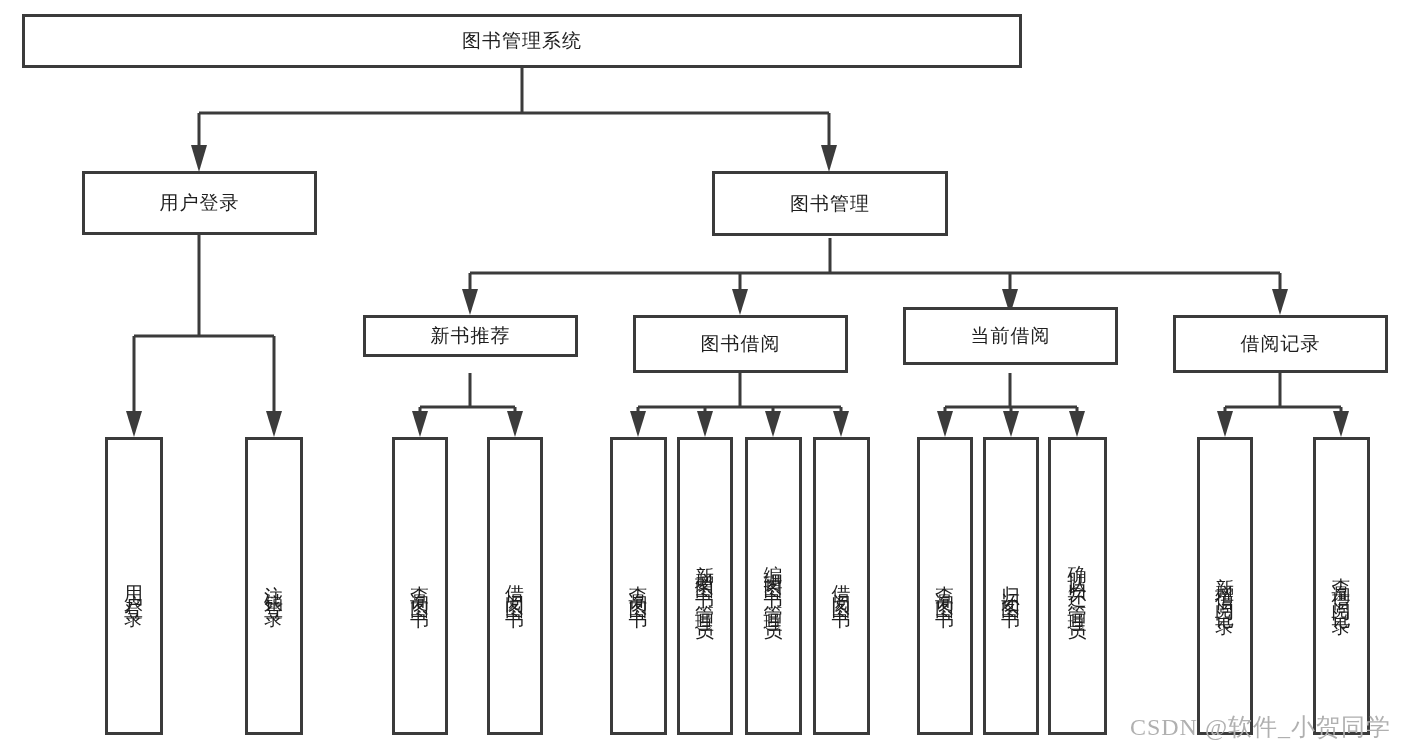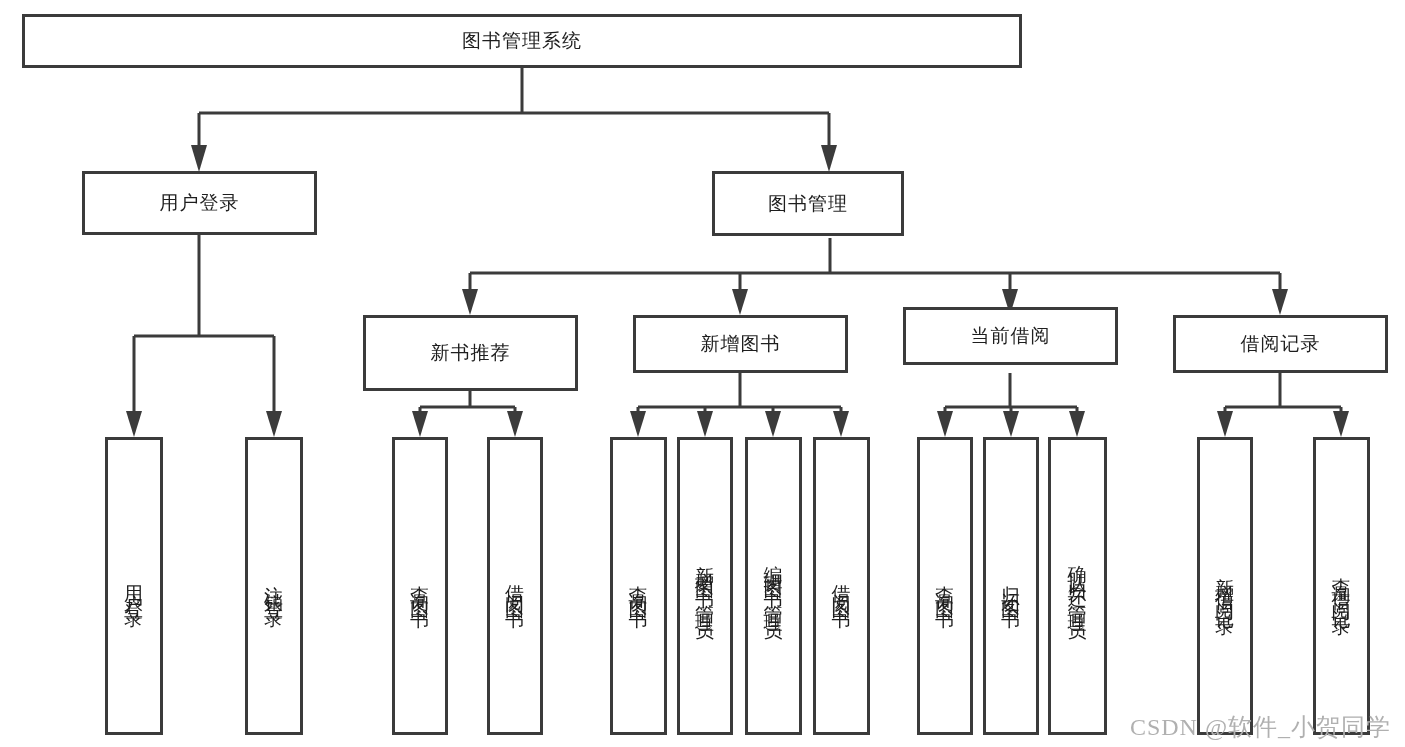--- a/index.html
+++ b/index.html
@@ -102,24 +102,24 @@
     <g>
       <path d="M1280 373 V407 M1225 407 H1341 M1225 407 V414 M1341 407 V414"></path>
       <polygon points="1217,411 1233,411 1225,437"></polygon>
       <polygon points="1333,411 1349,411 1341,437"></polygon>
     </g>
   </svg>
 
   <div class="node" style="left:22px;top:14px;width:1000px;height:54px;">图书管理系统</div>
 
   <div class="node" style="left:82px;top:171px;width:235px;height:64px;">用户登录</div>
-  <div class="node" style="left:712px;top:171px;width:192px;height:65px;">图书管理</div>
+  <div class="node" style="left:712px;top:171px;width:236px;height:65px;">图书管理</div>
 
-  <div class="node" style="left:363px;top:315px;width:215px;height:76px;">新书推荐</div>
-  <div class="node" style="left:633px;top:315px;width:215px;height:58px;">新增图书</div>
+  <div class="node" style="left:363px;top:315px;width:215px;height:42px;">新书推荐</div>
+  <div class="node" style="left:633px;top:315px;width:215px;height:58px;">图书借阅</div>
   <div class="node" style="left:903px;top:307px;width:215px;height:58px;">当前借阅</div>
   <div class="node" style="left:1173px;top:315px;width:215px;height:58px;">借阅记录</div>
 
   <div class="node leaf" style="left:105px;top:437px;width:58px;height:298px;">用户登录</div>
   <div class="node leaf" style="left:245px;top:437px;width:58px;height:298px;">注销登录</div>
 
   <div class="node leaf" style="left:392px;top:437px;width:56px;height:298px;">查询图书</div>
   <div class="node leaf" style="left:487px;top:437px;width:56px;height:298px;">借阅图书</div>
 
   <div class="node leaf" style="left:610px;top:437px;width:57px;height:298px;">查询图书</div>

